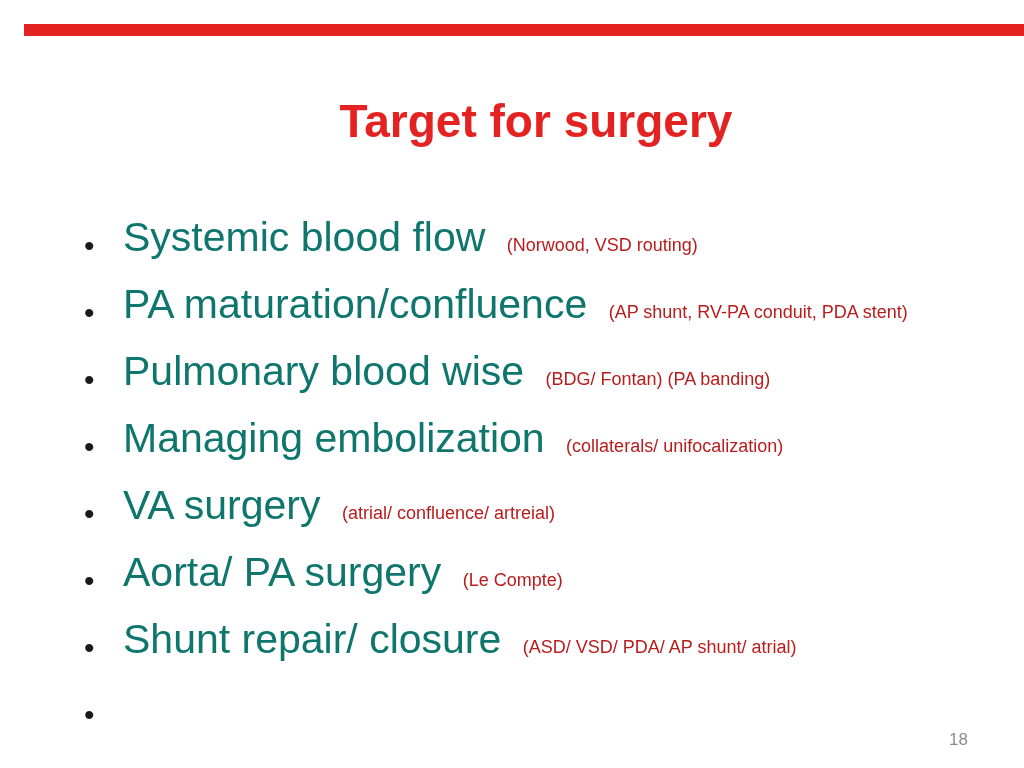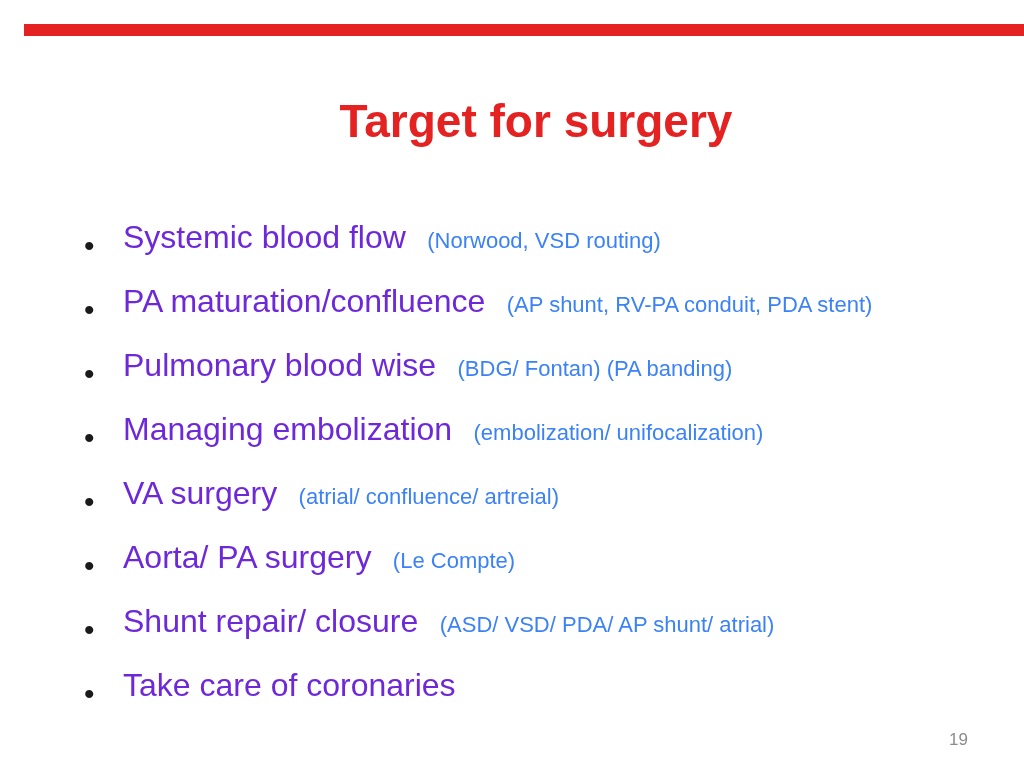--- a/index.html
+++ b/index.html
@@ -54,26 +54,26 @@
     white-space: nowrap;
   }
   .bullet-glyph {
     position: absolute;
     left: 6px;
     top: 0;
     font-size: 30px;
     color: #1a1a1a;
   }
   .bullet-main {
-    font-size: 32px;
-    color: #6d28d9;
+    font-size: 41px;
+    color: #0f766e;
   }
   .bullet-detail {
-    font-size: 22px;
-    color: #3b82f6;
+    font-size: 18px;
+    color: #b91c1c;
     margin-left: 9px;
   }
   .bullet-detail:empty { margin-left: 0; }
   .page-number {
     position: absolute;
     right: 64px;
     bottom: 26px;
     font-size: 17px;
     color: #8c8c8c;
   }
@@ -99,38 +99,37 @@
       <span class="bullet-detail">(AP shunt, RV-PA conduit, PDA stent)</span>
     </li>
     <li>
       <span class="bullet-glyph">•</span>
       <span class="bullet-main">Pulmonary blood wise</span>
       <span class="bullet-detail">(BDG/ Fontan) (PA banding)</span>
     </li>
     <li>
       <span class="bullet-glyph">•</span>
       <span class="bullet-main">Managing embolization</span>
-      <span class="bullet-detail">(embolization/ unifocalization)</span>
+      <span class="bullet-detail">(collaterals/ unifocalization)</span>
     </li>
     <li>
       <span class="bullet-glyph">•</span>
       <span class="bullet-main">VA surgery</span>
       <span class="bullet-detail">(atrial/ confluence/ artreial)</span>
     </li>
     <li>
       <span class="bullet-glyph">•</span>
       <span class="bullet-main">Aorta/ PA surgery</span>
       <span class="bullet-detail">(Le Compte)</span>
     </li>
     <li>
       <span class="bullet-glyph">•</span>
       <span class="bullet-main">Shunt repair/ closure</span>
       <span class="bullet-detail">(ASD/ VSD/ PDA/ AP shunt/ atrial)</span>
     </li>
     <li>
       <span class="bullet-glyph">•</span>
-      <span class="bullet-main">Take care of coronaries</span>
       <span class="bullet-detail"></span>
     </li>
   </ul>
 </div>
 
-<div class="page-number">19</div>
+<div class="page-number">18</div>
 
 </body></html>

